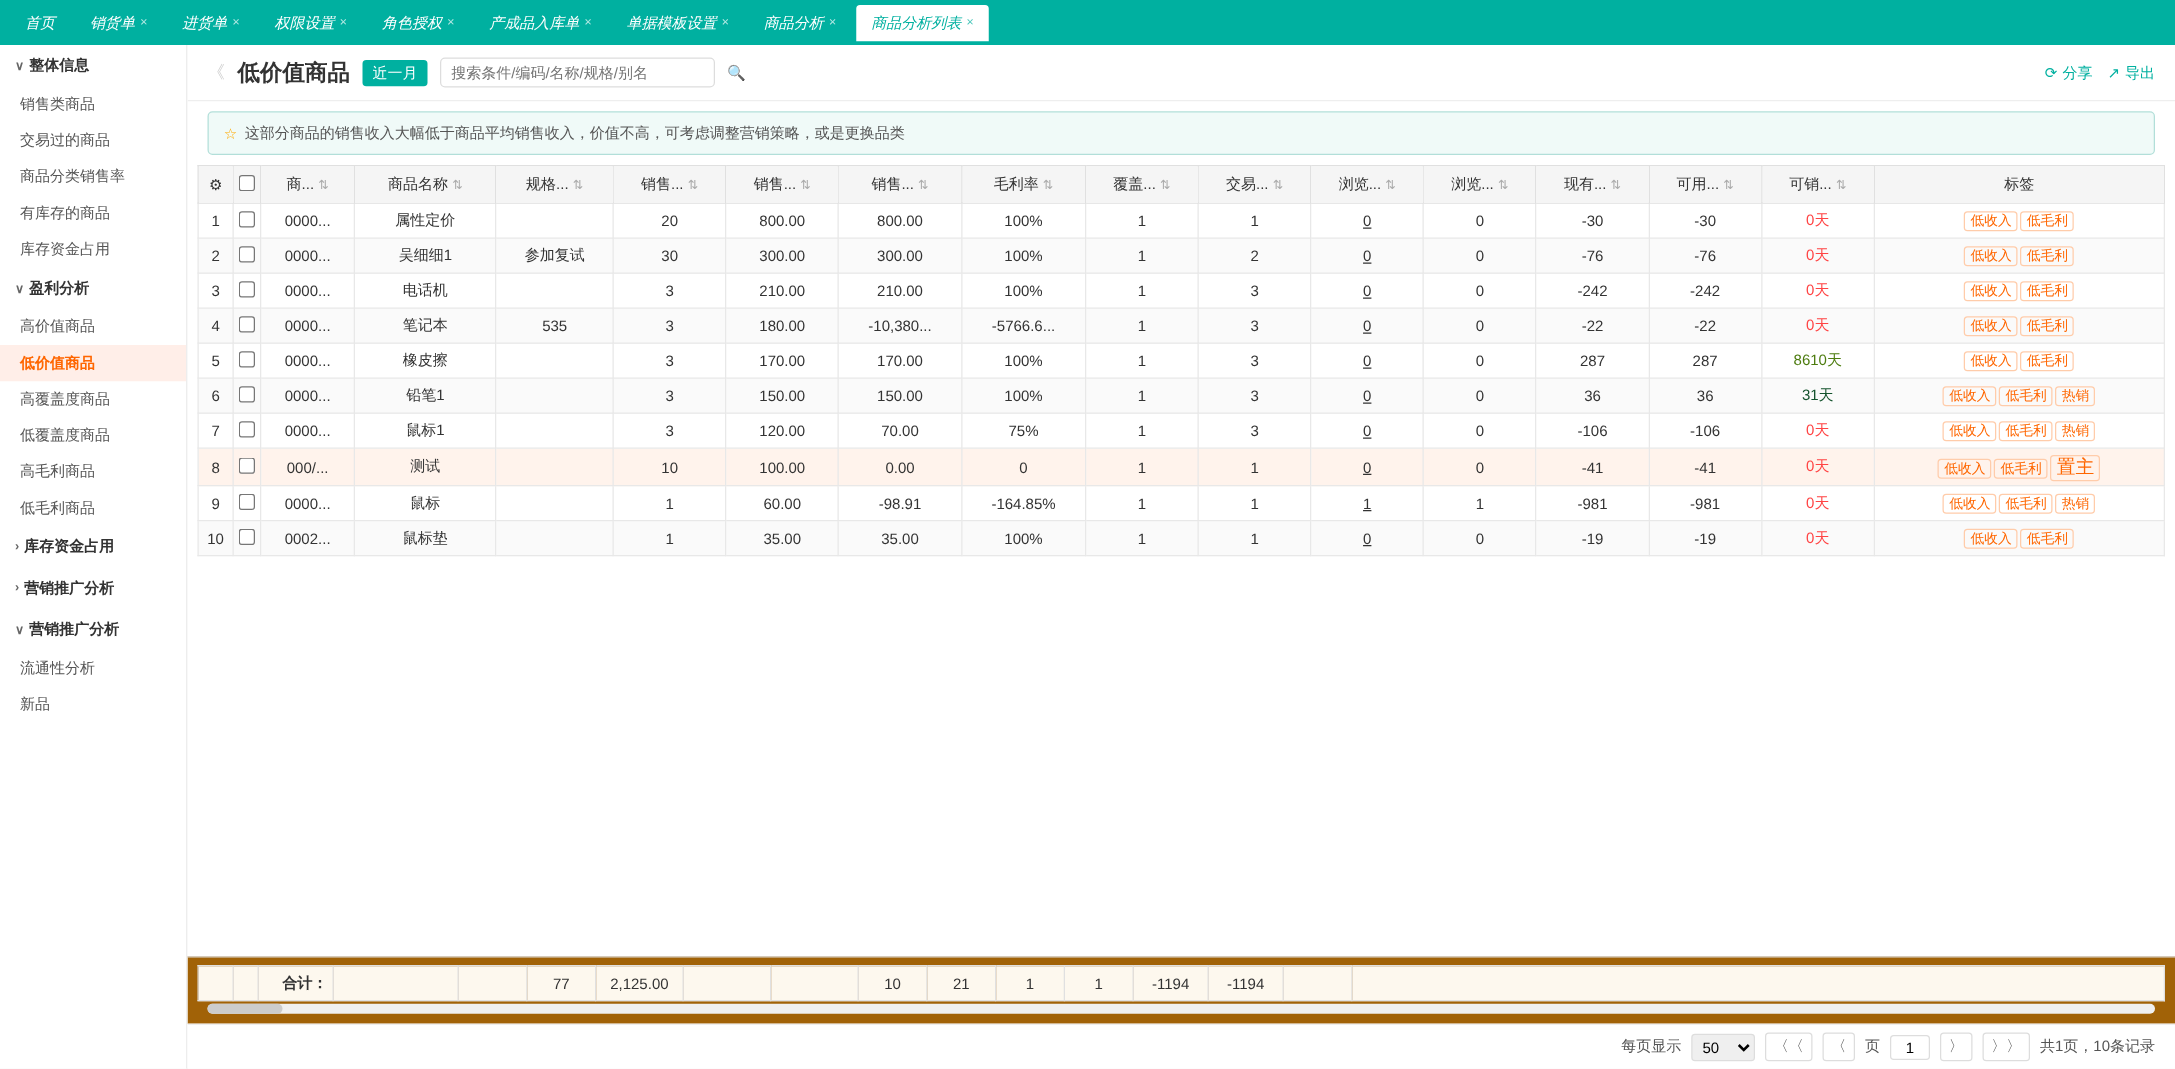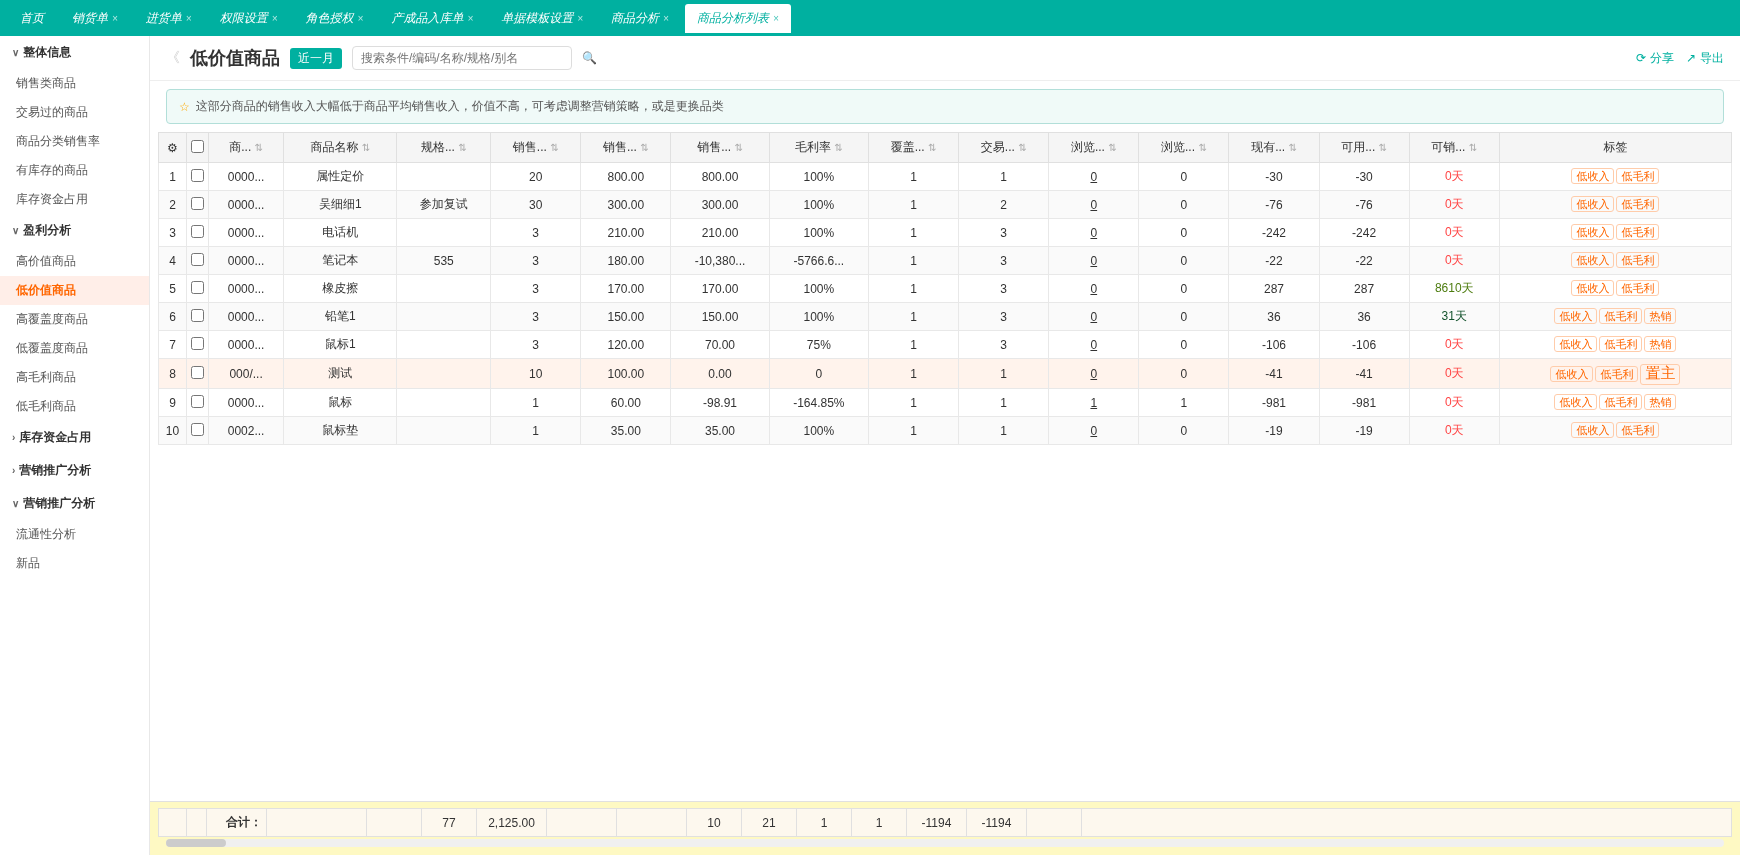--- a/index.html
+++ b/index.html
@@ -153,21 +153,21 @@
     }
     tr:nth-child(even) td { background: #fafafa; }
     tr.highlighted td { background: #fff3ec; }
     .sort-icon { color: #aaa; font-size: 10px; }
     .gear-col { width: 28px; }
     
     
     .table-footer {
       border-top: 1px solid #e0e0e0;
       padding: 6px 8px;
-      background: #fef9c3;
+      background: #a16207;
     }
 
     
     .pagination {
       display: flex;
       align-items: center;
       justify-content: flex-end;
       padding: 6px 16px;
       gap: 8px;
       border-top: 1px solid #eee;
@@ -588,14 +588,29 @@
             <td style="width:55px; border:1px solid #e0e0e0; padding:5px 4px;"></td>
             <td style="border:1px solid #e0e0e0; padding:5px 4px;"></td>
           </tr>
         </tbody>
       </table>
       <div class="scrollbar-container">
         <div class="scrollbar-thumb"></div>
       </div>
     </div>
 
+    <div class="pagination">
+      <span>每页显示</span>
+      <select class="page-select">
+        <option>50</option>
+        <option>100</option>
+        <option>200</option>
+      </select>
+      <button class="page-btn">〈〈</button>
+      <button class="page-btn">〈</button>
+      <span>页</span>
+      <input class="page-input" type="text" value="1" style="">
+      <button class="page-btn">〉</button>
+      <button class="page-btn">〉〉</button>
+      <span>共1页，10条记录</span>
+    </div>
   </div>
 </div>
 
 </body></html>

